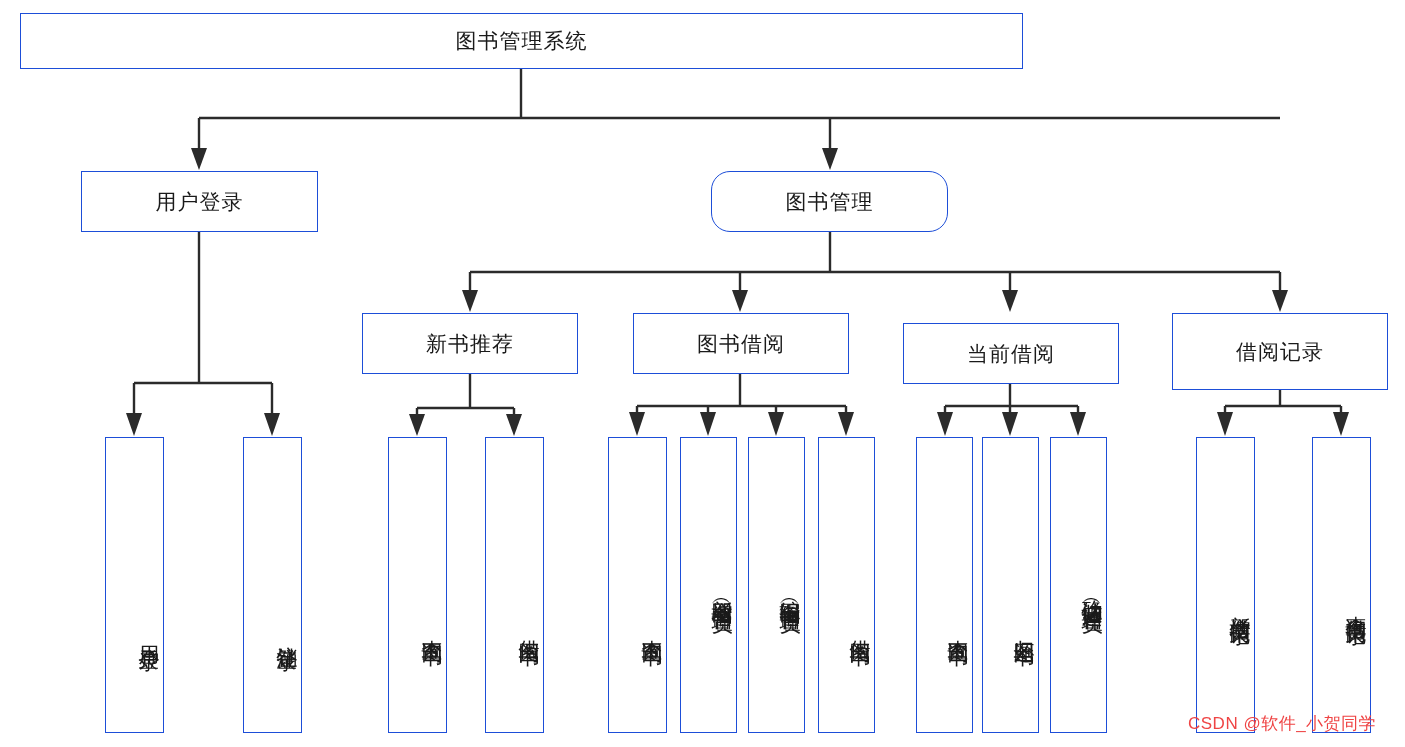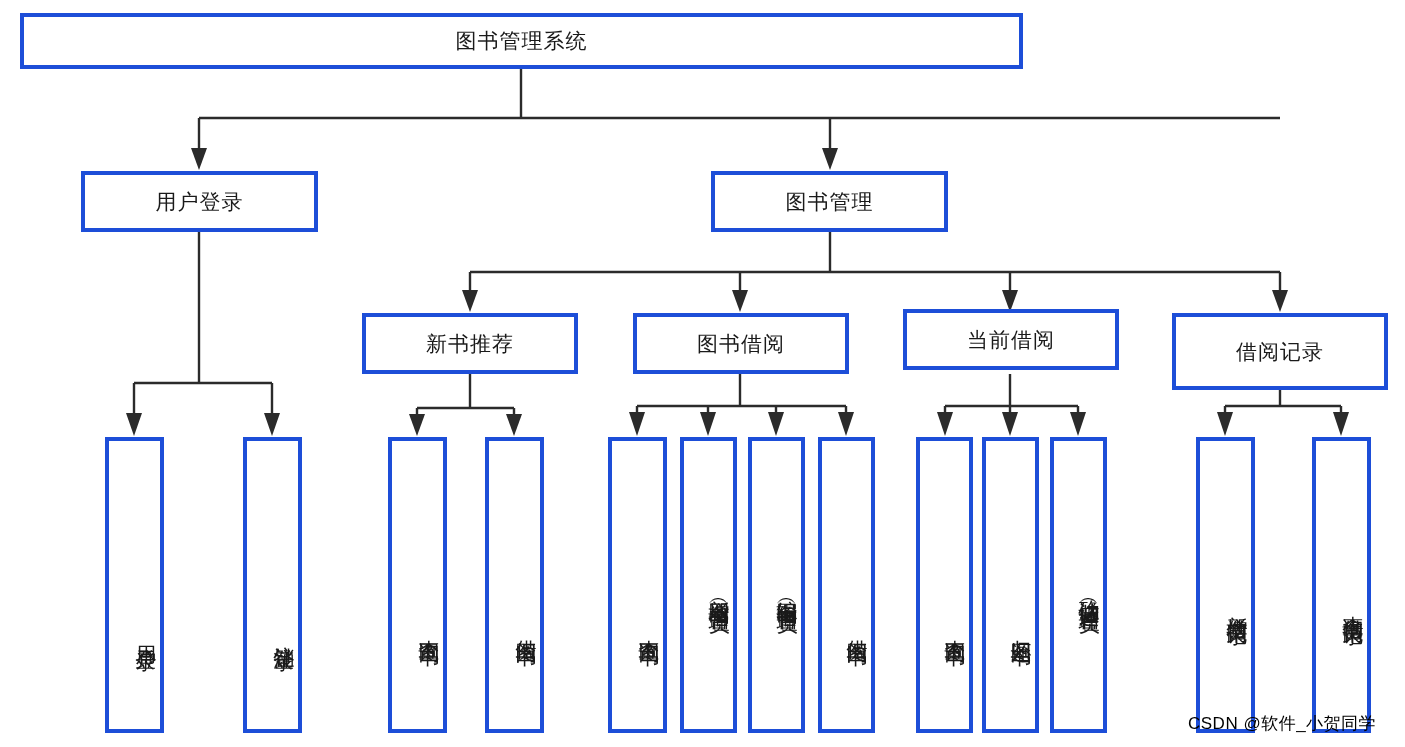--- a/index.html
+++ b/index.html
@@ -13,21 +13,21 @@
   #canvas {
     position: relative;
     width: 1405px;
     height: 747px;
     background: #ffffff;
     overflow: hidden;
   }
   .node {
     position: absolute;
     box-sizing: border-box;
-    border: 4px solid #1d4ed8;
+    border: 1px solid #1d4ed8;
     background: #ffffff;
     display: flex;
     align-items: center;
     justify-content: center;
     color: #1a1a1a;
   }
   .node-h {
     font-size: 21px;
     letter-spacing: 1px;
     white-space: nowrap;
@@ -61,21 +61,21 @@
     stroke-width: 2.4;
     fill: none;
   }
   .arrow-fill { fill: #2b2b2b; }
 
   #watermark {
     position: absolute;
     left: 1188px;
     top: 712px;
     font-size: 17px;
-    color: #000000;
+    color: #ef4444;
     white-space: nowrap;
     letter-spacing: 0.5px;
   }
 </style>
 </head>
 <body>
 
 <div id="canvas">
 
   <svg class="wires" viewBox="0 0 1405 747">
@@ -137,25 +137,25 @@
     <path class="wire" d="M 1225 406 L 1341 406"></path>
     <path class="wire" d="M 1225 406 L 1225 416"></path>
     <path class="wire" d="M 1341 406 L 1341 416"></path>
     <polygon class="arrow-fill" points="1217,412 1233,412 1225,436"></polygon>
     <polygon class="arrow-fill" points="1333,412 1349,412 1341,436"></polygon>
   </svg>
 
   <div class="node node-h" style="left:20px; top:13px; width:1003px; height:56px;">图书管理系统</div>
 
   <div class="node node-h" style="left:81px; top:171px; width:237px; height:61px;">用户登录</div>
-  <div class="node node-h" style="left:711px; top:171px; width:237px; height:61px;">图书管理</div>
+  <div class="node node-h" style="left:711px; top:171px; width:237px; height:61px;border-radius:19px;">图书管理</div>
 
   <div class="node node-h" style="left:633px; top:313px; width:216px; height:61px;">图书借阅</div>
   <div class="node node-h" style="left:362px; top:313px; width:216px; height:61px;">新书推荐</div>
-  <div class="node node-h" style="left:903px; top:309px; width:216px; height:61px;">当前借阅</div>
+  <div class="node node-h" style="left:903px; top:323px; width:216px; height:61px;">当前借阅</div>
   <div class="node node-h" style="left:1172px; top:313px; width:216px; height:77px;">借阅记录</div>
 
   <div class="node node-v pad-big" style="left:105px; top:437px; width:59px; height:296px;">用户登录</div>
   <div class="node node-v pad-big" style="left:243px; top:437px; width:59px; height:296px;">注销登录</div>
 
   <div class="node node-v pad-mid" style="left:388px; top:437px; width:59px; height:296px;">查询图书</div>
   <div class="node node-v pad-mid" style="left:485px; top:437px; width:59px; height:296px;">借阅图书</div>
 
   <div class="node node-v pad-mid" style="left:608px; top:437px; width:59px; height:296px;">查询图书</div>
   <div class="node node-v pad-top" style="left:680px; top:437px; width:57px; height:296px;">新增图书（管理员）</div>

